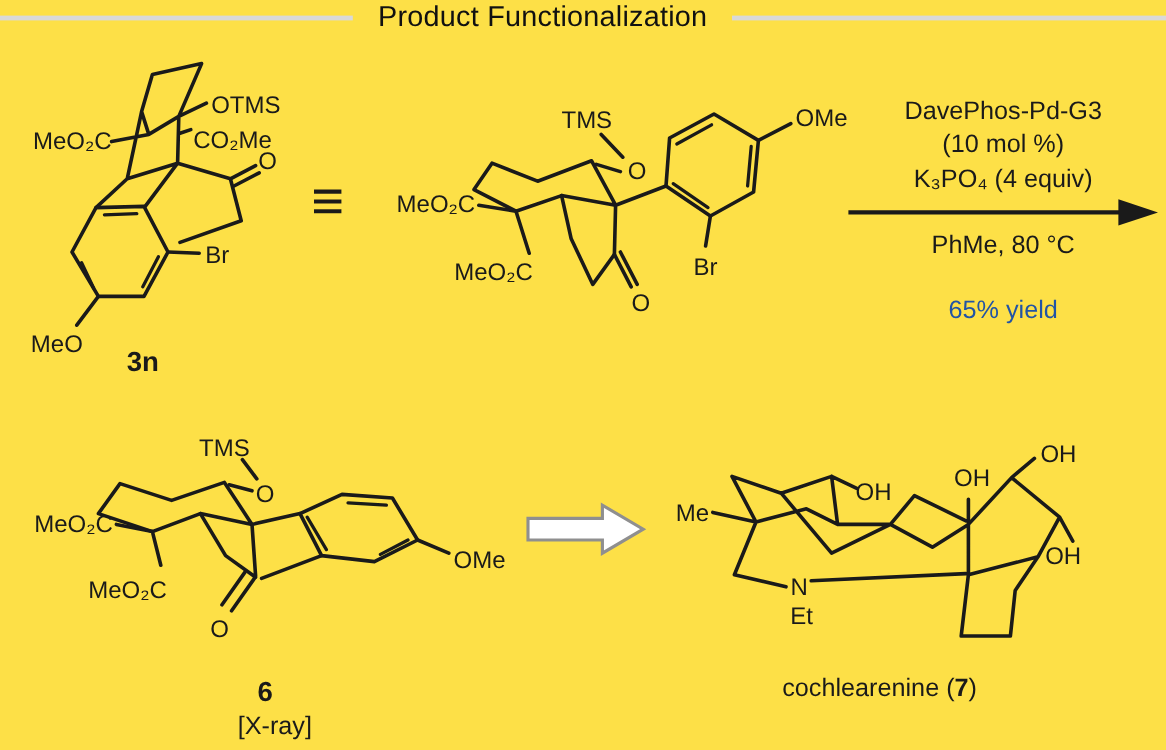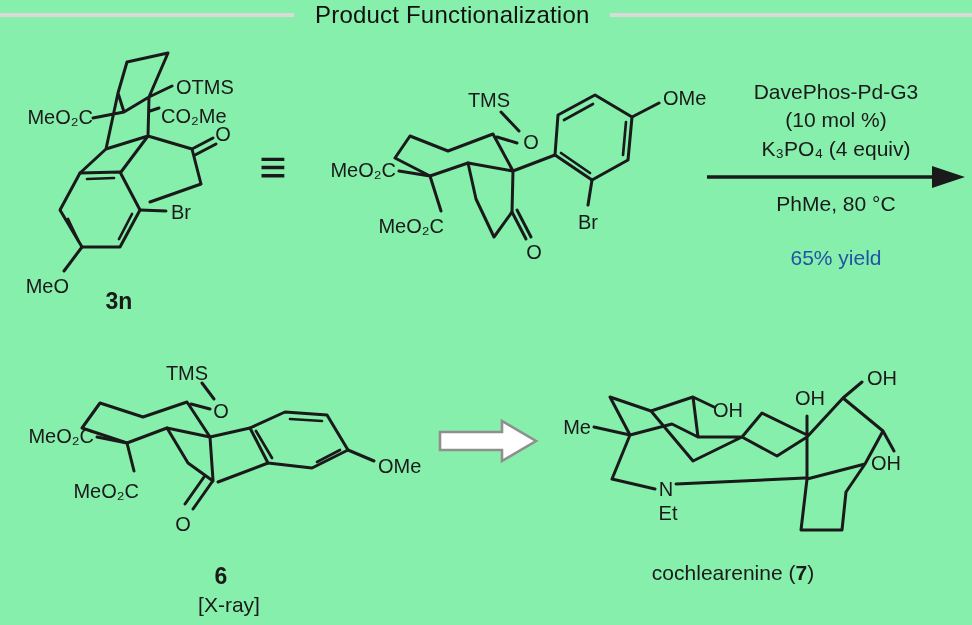--- a/index.html
+++ b/index.html
@@ -1,17 +1,17 @@
 <!DOCTYPE html>
 <html><head>
 <meta charset="utf-8">
 <style>
   html,body{margin:0;padding:0;background:#ffffff;}
   #canvas{
-    position:relative;width:972px;height:625px;background:#86efac;overflow:hidden;
+    position:relative;width:972px;height:625px;background:#fde047;overflow:hidden;
     font-family:"Liberation Sans", sans-serif;color:#1a1a1a;
   }
   
   #title-row{position:absolute;top:0;left:0;width:972px;height:30px;display:flex;align-items:center;}
   .rule{height:4px;background:#d9d9d9;}
   #rule-left{width:294px;}
   #rule-right{flex:1;}
   #page-title{font-size:24px;color:#111;margin:0 21px;white-space:nowrap;letter-spacing:0.2px;}
   
   #equiv{position:absolute;left:243px;top:143px;width:60px;text-align:center;

